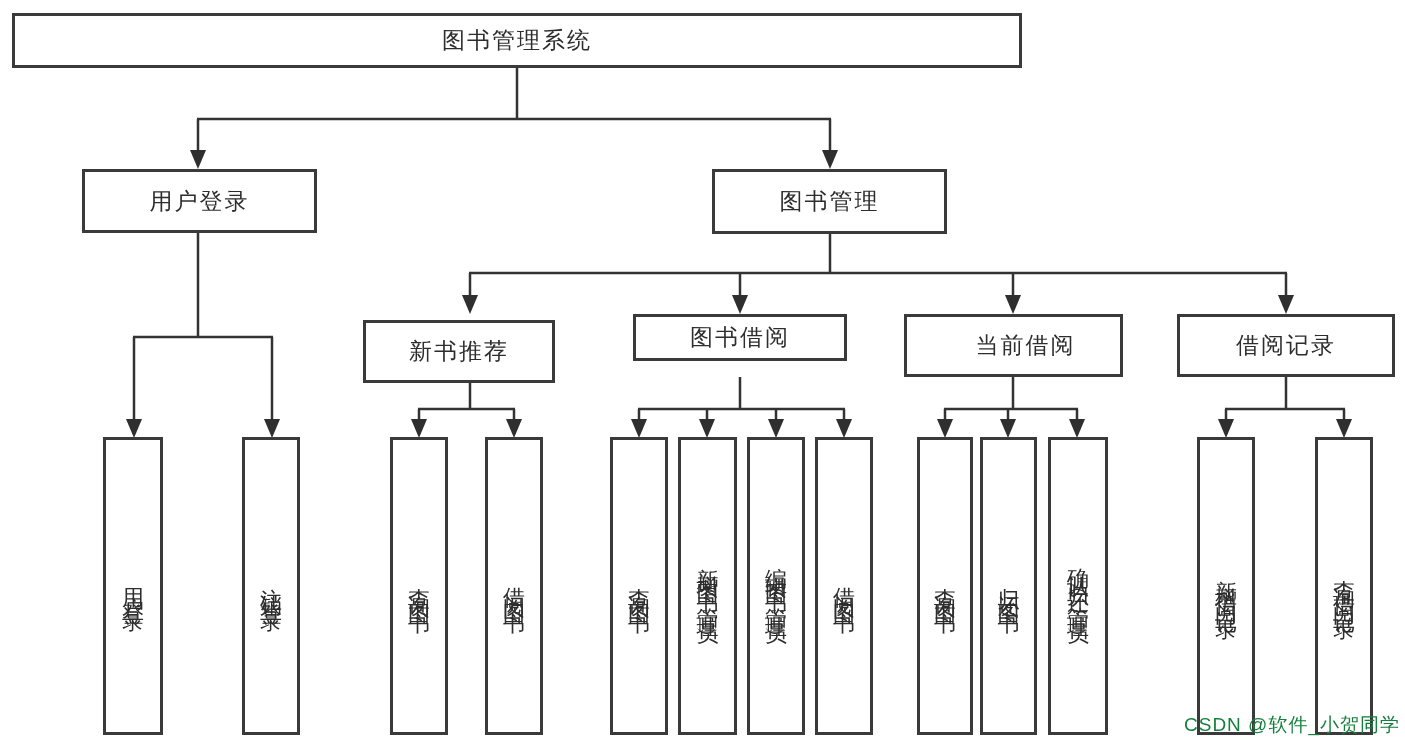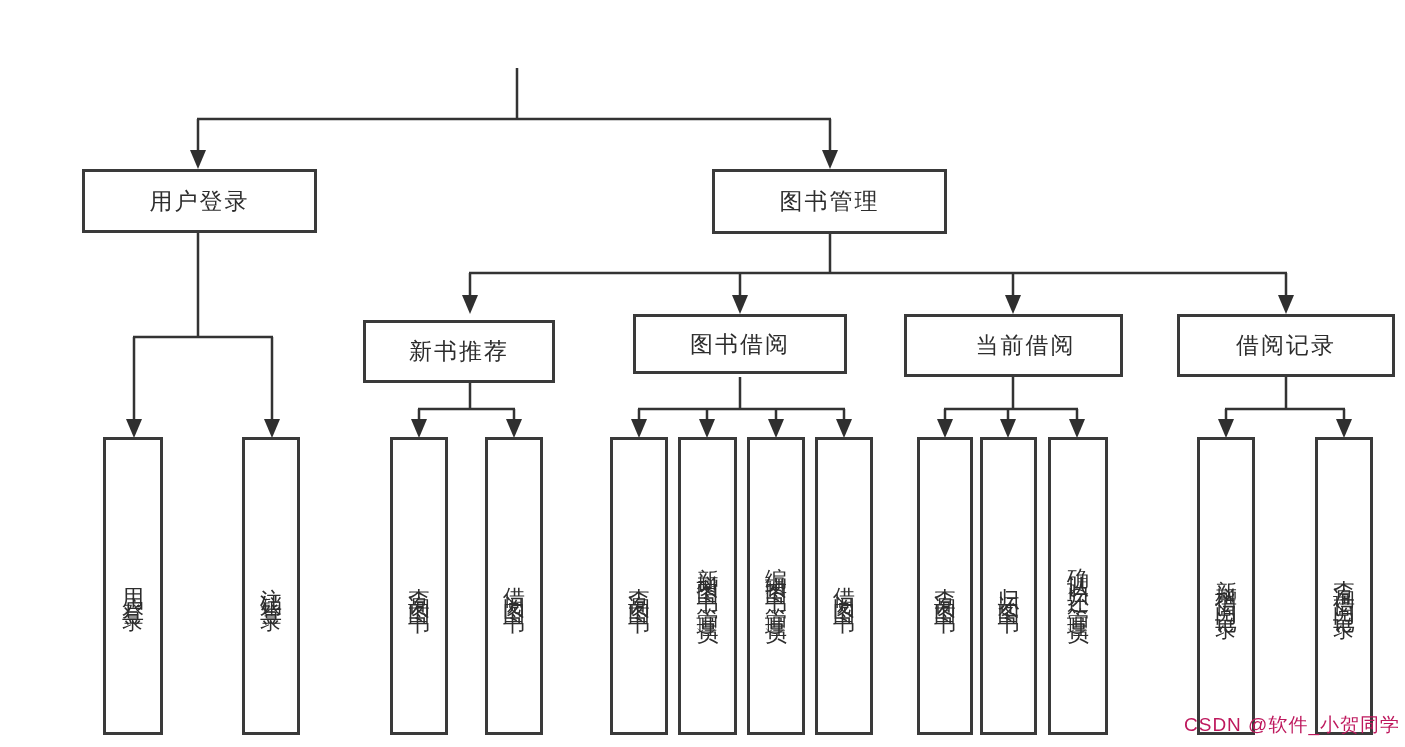--- a/index.html
+++ b/index.html
@@ -45,21 +45,21 @@
     stroke: #333333;
     stroke-width: 2.5;
     fill: none;
   }
   #connectors polygon { fill: #2f2f2f; }
   .watermark {
     position: absolute;
     left: 1184px;
     top: 712px;
     font-size: 19px;
-    color: #be185d;
+    color: #15803d;
     letter-spacing: 1px;
     white-space: nowrap;
     z-index: 6;
   }
 </style>
 </head>
 <body>
 
 <div id="canvas">
 
@@ -99,32 +99,35 @@
     <polygon points="699,419 715,419 707,438"></polygon>
     <polygon points="768,419 784,419 776,438"></polygon>
     <polygon points="836,419 852,419 844,438"></polygon>
     <polygon points="937,419 953,419 945,438"></polygon>
     <polygon points="1000,419 1016,419 1008,438"></polygon>
     <polygon points="1069,419 1085,419 1077,438"></polygon>
     <polygon points="1218,419 1234,419 1226,438"></polygon>
     <polygon points="1336,419 1352,419 1344,438"></polygon>
   </svg>
 
+  <div class="box h" style="left:12px; top:13px; width:1010px; height:55px;">
+    <span>图书管理系统</span>
+  </div>
 
   <div class="box h" style="left:82px; top:169px; width:235px; height:64px;">
     <span>用户登录</span>
   </div>
   <div class="box h" style="left:712px; top:169px; width:235px; height:65px;text-align:right;">
     <span>图书管理</span>
   </div>
 
   <div class="box h" style="left:363px; top:320px; width:192px; height:63px;">
     <span>新书推荐</span>
   </div>
-  <div class="box h" style="left:633px; top:314px; width:214px; height:60px;">
+  <div class="box h" style="left:633px; top:314px; width:214px; height:47px;">
     <span>图书借阅</span>
   </div>
   <div class="box h" style="left:904px; top:314px; width:219px; height:63px;padding-left:24px;">
     <span>当前借阅</span>
   </div>
   <div class="box h" style="left:1177px; top:314px; width:218px; height:63px;">
     <span>借阅记录</span>
   </div>
 
   <div class="box v" style="left:103px; top:437px; width:60px; height:298px;">

